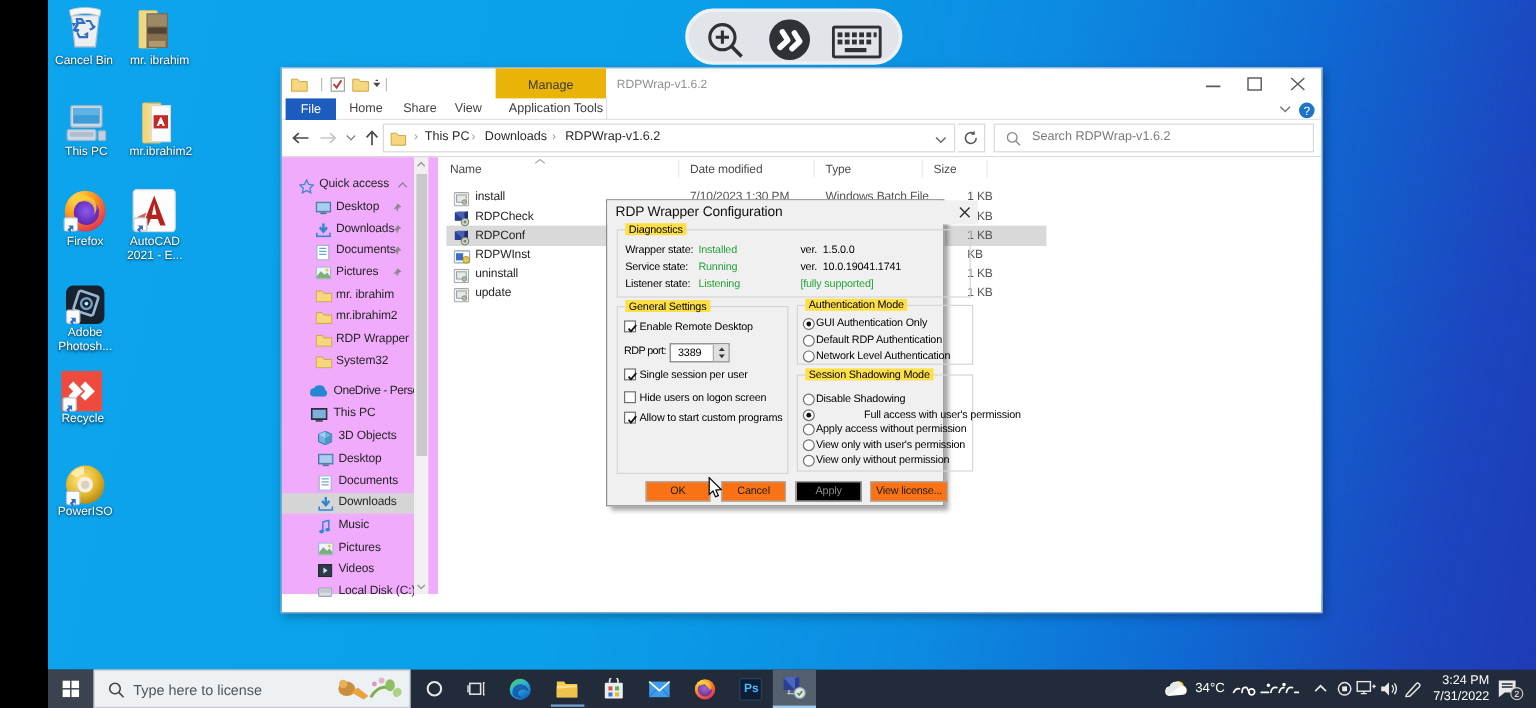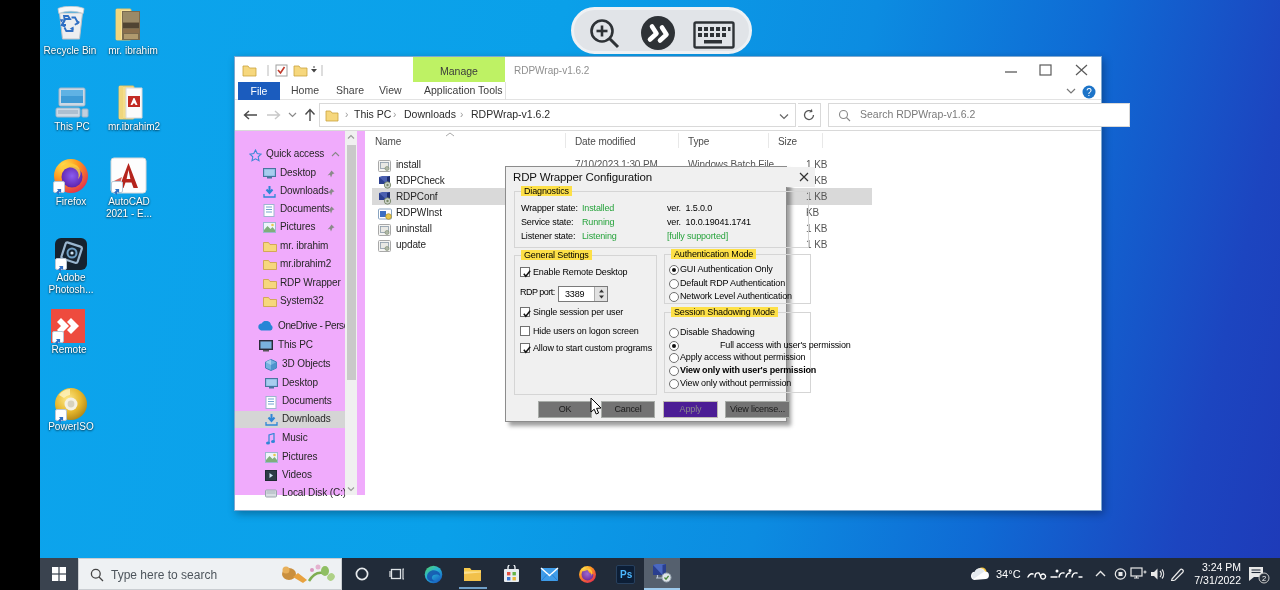--- a/index.html
+++ b/index.html
@@ -23,21 +23,21 @@
     <path d="M9 10 l4 0 2 3 -5.5 0 Z M10 14 l-3 5 4 0" fill="none" stroke="#2f6fc4" stroke-width="1.8"></path>
     <g stroke="#2f6fc4" stroke-width="1.8" fill="none">
       <path d="M16.5 11.5 l3.5 0 3 5.5 -3.2 1.8"></path>
       <path d="M9.5 21.5 l1.8 3.5 6.2 0 0-3.2"></path>
       <path d="M10 13 l-3.2 6 3.4 1.6"></path>
     </g>
     <path d="M21.5 14 l3.5 2 -2.8 2.8 Z" fill="#2f6fc4"></path>
     <path d="M18.5 20.5 l0 4 -3.8-1.8 Z" fill="#2f6fc4"></path>
     <path d="M8.6 13.2 l-2.2 3.4 -1.6-3.4 Z" fill="#2f6fc4"></path>
   </svg>
-  <div class="lbl" style="left:40px;top:45px;width:60px;">Recycle Bin</div>
+  <div class="lbl" style="left:40px;top:45px;width:60px;">Cancel Bin</div>
 
   <svg class="abs" style="left:114px;top:8px;" width="30" height="33" viewBox="0 0 30 33">
     <rect x="2" y="1" width="15" height="31" rx="1" fill="#f5e09a" stroke="#dcc26a"></rect>
     <path d="M2 1 h5 v31 h-5 Z" fill="#f0d67e"></path>
     <rect x="8" y="3" width="18" height="29" fill="#7a6a4e"></rect>
     <rect x="9" y="4" width="16" height="10" fill="#9a8a68"></rect>
     <rect x="9" y="15" width="16" height="5" fill="#504433"></rect>
     <rect x="9" y="21" width="16" height="4" fill="#8a6f4d"></rect>
     <rect x="10" y="26" width="14" height="5" fill="#b09a6e"></rect>
   </svg>
@@ -113,21 +113,21 @@
   <svg class="abs" style="left:51px;top:309px;" width="34" height="34" viewBox="0 0 34 34">
     <rect x="0" y="0" width="34" height="34" fill="#ee4b3e"></rect>
     <path d="M10 9 L18 17 L10 25 L6 21 L10 17 L6 13 Z" fill="#fff"></path>
     <path d="M20 9 L28 17 L20 25 L16 21 L20 17 L16 13 Z" fill="#fff"></path>
   </svg>
   <div class="abs" style="left:52px;top:331px;width:12px;height:12px;background:#fff;border:1px solid #b8c6d4;border-radius:2px;">
     <svg width="10" height="10" viewBox="0 0 10 10">
         <path d="M2 8 L2 4 L5 4 L5 2 L8 5 L5 8 L5 6 L4 6 Z" fill="#2f6fc4" transform="rotate(-45 5 5)"></path>
       </svg>
   </div>
-  <div class="lbl" style="left:40px;top:344px;width:58px;">Remote</div>
+  <div class="lbl" style="left:40px;top:344px;width:58px;">Recycle</div>
 
   <svg class="abs" style="left:54px;top:387px;" width="34" height="34" viewBox="0 0 34 34">
     <defs>
       <radialGradient id="piso" cx="40%" cy="35%" r="75%">
         <stop offset="0%" stop-color="#ffe98a"></stop>
           <stop offset="55%" stop-color="#e5b72d"></stop>
           <stop offset="100%" stop-color="#a67c12"></stop>
       </radialGradient>
     </defs>
     <circle cx="17" cy="17" r="16" fill="url(#piso)"></circle>
@@ -149,21 +149,21 @@
     <path d="M1 3 h5 l1.5 2 H14 v8 H1 Z" fill="#f6d77d" stroke="#caa23d" stroke-width=".8"></path>
     <line x1="26" y1="2" x2="26" y2="13" stroke="#bbb"></line>
     <rect x="34" y="2" width="11" height="11" fill="#fff" stroke="#a0a0a0"></rect>
     <path d="M36 7 l2.5 3 4-6" stroke="#c0392b" stroke-width="1.6" fill="none"></path>
     <path d="M52 3 h5 l1.5 2 H65 v8 H52 Z" fill="#f6d77d" stroke="#caa23d" stroke-width=".8"></path>
     <path d="M69 6 h6 l-3 3.5 Z" fill="#444"></path>
     <line x1="71" y1="4" x2="73" y2="4" stroke="#444"></line>
     <line x1="80" y1="2" x2="80" y2="13" stroke="#bbb"></line>
   </svg>
 
-  <div class="abs" style="left:178px;top:0;width:92px;height:26px;background:#bef264;color:#3b3b3b;font-size:10.5px;text-align:center;line-height:28px;">Manage</div>
+  <div class="abs" style="left:178px;top:0;width:92px;height:26px;background:#eab308;color:#3b3b3b;font-size:10.5px;text-align:center;line-height:28px;">Manage</div>
   <div class="abs" style="left:279px;top:8px;color:#8f8f8f;font-size:10px;">RDPWrap-v1.6.2</div>
 
   <svg class="abs" style="left:760px;top:4px;" width="104" height="18" viewBox="0 0 104 18">
     <line x1="10" y1="11" x2="22" y2="11" stroke="#5a5a5a" stroke-width="1.3"></line>
     <rect x="45" y="4" width="11" height="10" fill="none" stroke="#5a5a5a" stroke-width="1.2"></rect>
     <path d="M81 4 l11 10 M92 4 l-11 10" stroke="#5a5a5a" stroke-width="1.2"></path>
   </svg>
 
   <div class="abs" style="left:0;top:25px;width:866px;height:18px;background:#fff;border-bottom:1px solid #e3e3e3;font-size:10.5px;">
     <div class="abs" style="left:3px;top:0;width:42px;height:18px;background:#1b5cbe;color:#fff;text-align:center;line-height:18px;">File</div>
@@ -202,21 +202,21 @@
         </svg>
     </div>
 
     <div class="abs" style="left:563px;top:3px;width:23px;height:24px;border:1px solid #d9d9d9;border-left:none;background:#fff;">
       <svg style="margin:4px 0 0 4px;" width="14" height="14" viewBox="0 0 14 14">
         <path d="M11.5 7 a4.5 4.5 0 1 1 -1.6-3.4" stroke="#555" fill="none" stroke-width="1.3"></path>
         <path d="M10 0.8 l0.4 3.2 -3.2 0.4 Z" fill="#555"></path>
       </svg>
     </div>
 
-    <div class="abs" style="left:593px;top:3px;width:302px;height:24px;border:1px solid #d9d9d9;background:#fff;">
+    <div class="abs" style="left:593px;top:3px;width:267px;height:24px;border:1px solid #d9d9d9;background:#fff;">
       <svg class="abs" style="left:9px;top:5px;" width="13" height="13" viewBox="0 0 13 13">
         <circle cx="5.5" cy="5.5" r="4" stroke="#888" fill="none" stroke-width="1.1"></circle>
         <line x1="8.5" y1="8.5" x2="12" y2="12" stroke="#888" stroke-width="1.1"></line>
       </svg>
       <span class="abs" style="left:31px;top:4px;color:#7a7a7a;">Search RDPWrap-v1.6.2</span>
     </div>
   </div>
 
   <div id="sidebar" class="abs" style="left:0;top:74px;width:130px;height:364px;background:#f0abfc;font-size:10px;letter-spacing:-0.1px;color:#262626;">
     <div class="abs" style="left:0;top:280px;width:110px;height:17px;background:#d5d5d5;"></div>
@@ -417,21 +417,21 @@
 </div>
 
 <div id="rdpdialog" class="abs" style="left:505px;top:166px;width:282px;height:256px;background:#f0f0f0;border:1px solid #8c8c8c;box-shadow:4px 4px 4px rgba(0,0,0,.38);z-index:20;font-size:9px;letter-spacing:-0.15px;color:#000;">
   <style>
     .grp { position:absolute; border:1px solid #d5d5d5; }
     .grp > b { position:absolute; top:-6px; left:6px; background:#fde047; padding:0 3px; font-weight:normal; font-size:9px; }
     .cb { position:absolute; width:10px; height:10px; background:#fff; border:1px solid #707070; }
     .cb svg { position:absolute; left:0.5px; top:0.5px; }
     .rad { position:absolute; width:10px; height:10px; background:#fff; border:1px solid #707070; border-radius:50%; }
     .rad.on::after { content:""; position:absolute; left:2px; top:2px; width:4px; height:4px; border-radius:50%; background:#111; }
-    .btn { position:absolute; height:17px; background:#737373; border:1px solid #a8aca8; font-size:9px; color:#1a1a1a; text-align:center; line-height:15px; }
+    .btn { position:absolute; height:17px; background:#f97316; border:1px solid #a8aca8; font-size:9px; color:#1a1a1a; text-align:center; line-height:15px; }
     .gtxt { color:#27a33c; }
   </style>
 
   <div class="abs" style="left:0;top:0;width:309px;height:20px;background:#f0f0f0;">
     <span class="abs" style="left:7px;top:4px;font-size:11.5px;color:#111;">RDP Wrapper Configuration</span>
     <svg class="abs" style="left:293px;top:5px;" width="10" height="10" viewBox="0 0 10 10">
         <path d="M1 1 l8 8 M9 1 l-8 8" stroke="#333" stroke-width="1.2"></path>
       </svg>
   </div>
 
@@ -495,27 +495,27 @@
   <div class="grp" style="left:158px;top:145px;width:147px;height:81px;">
       <b>Session Shadowing Mode</b>
     </div>
   <div class="rad" style="left:163px;top:161px;"></div>
     <span class="abs" style="left:174px;top:160px;">Disable Shadowing</span>
   <div class="rad on" style="left:163px;top:174px;"></div>
     <span class="abs" style="left:174px;top:173px;margin-left:40px;">Full access with user's permission</span>
   <div class="rad" style="left:163px;top:186px;"></div>
     <span class="abs" style="left:174px;top:185px;">Apply access without permission</span>
   <div class="rad" style="left:163px;top:199px;"></div>
-    <span class="abs" style="left:174px;top:198px;font-weight:bold;">View only with user's permission</span>
+    <span class="abs" style="left:174px;top:198px;">View only with user's permission</span>
   <div class="rad" style="left:163px;top:212px;"></div>
     <span class="abs" style="left:174px;top:211px;">View only without permission</span>
 
   <div class="btn" style="left:32px;top:234px;width:54px;">OK</div>
   <div class="btn" style="left:95px;top:234px;width:54px;">Cancel</div>
-  <div class="btn" style="left:157px;top:234px;width:55px;background:#4c1d95;border-color:#bdb8b3;color:#8a8a8a;">Apply</div>
+  <div class="btn" style="left:157px;top:234px;width:55px;background:#000000;border-color:#bdb8b3;color:#8a8a8a;">Apply</div>
   <div class="btn" style="left:219px;top:234px;width:65px;">View license...</div>
 
   <svg class="abs" style="left:84px;top:230px;z-index:5;" width="12" height="19" viewBox="0 0 12 19">
     <path d="M1 1 L1 15 L4.2 12.2 L6.2 17 L8.6 16 L6.6 11.4 L11 11 Z" fill="#fff" stroke="#000" stroke-width="1"></path>
   </svg>
 </div>
 
 <div id="pill" class="abs" style="left:571px;top:7px;width:181px;height:47px;background:#e1e4e8;border:3px solid #eef1f4;border-radius:26px;z-index:30;">
   <svg class="abs" style="left:13px;top:7px;" width="36" height="33" viewBox="0 0 36 33">
     <circle cx="15" cy="14" r="10.5" fill="none" stroke="#2e3236" stroke-width="2.6"></circle>
@@ -558,21 +558,21 @@
       <rect x="0" y="7.6" width="6.4" height="6.4" fill="#fff"></rect>
         <rect x="7.6" y="7.6" width="6.4" height="6.4" fill="#fff"></rect>
     </svg>
   </div>
 
   <div class="abs" style="left:78px;top:0;width:264px;height:32px;background:#eef1f3;border:1px solid #c9cdd1;">
     <svg class="abs" style="left:11px;top:9px;" width="14" height="14" viewBox="0 0 14 14">
       <circle cx="5.8" cy="5.8" r="4.4" stroke="#444" fill="none" stroke-width="1.3"></circle>
       <line x1="9" y1="9" x2="13" y2="13" stroke="#444" stroke-width="1.3"></line>
     </svg>
-    <span class="abs" style="left:32px;top:9px;color:#4d555c;font-size:12px;">Type here to search</span>
+    <span class="abs" style="left:32px;top:9px;color:#4d555c;font-size:12px;">Type here to license</span>
     <svg class="abs" style="left:200px;top:2px;" width="60" height="28" viewBox="0 0 60 28">
       <ellipse cx="10" cy="13" rx="7" ry="6" fill="#c98f3e"></ellipse>
       <circle cx="7" cy="9" r="3.5" fill="#e8b05a"></circle>
       <path d="M14 16 l10 6 4-3 -9-7Z" fill="#e8a23e"></path>
       <path d="M30 20 q6-10 14-8" stroke="#7fae52" stroke-width="2.5" fill="none"></path>
       <ellipse cx="46" cy="10" rx="4" ry="5" fill="#8fbf62"></ellipse>
       <ellipse cx="52" cy="16" rx="3.5" ry="4" fill="#aed186" transform="rotate(40 52 16)"></ellipse>
       <circle cx="39" cy="6" r="2.5" fill="#e4b2cf"></circle>
       <circle cx="33" cy="9" r="2" fill="#d996be"></circle>
     </svg>

